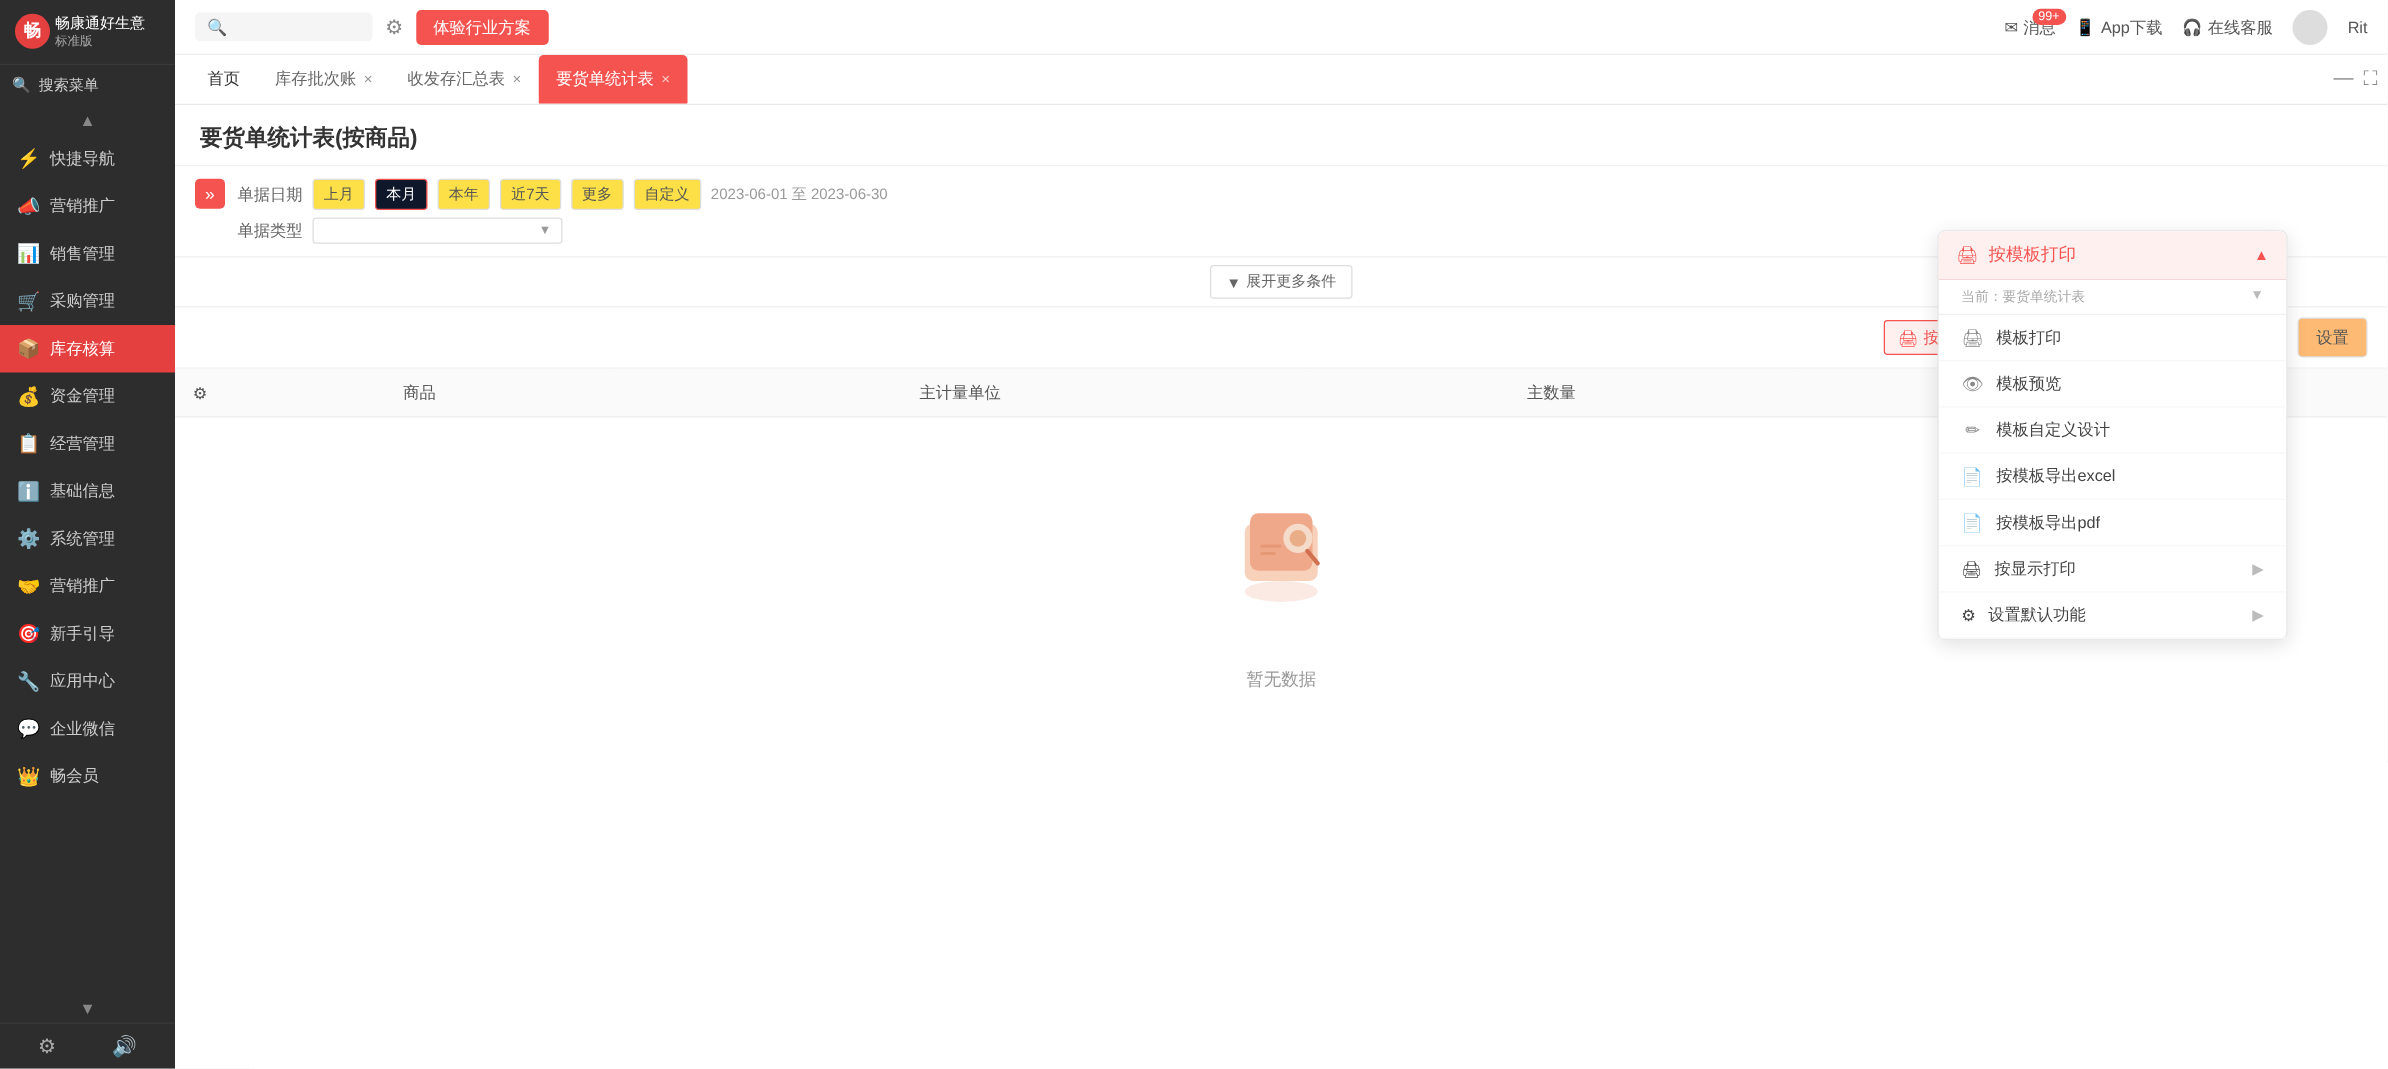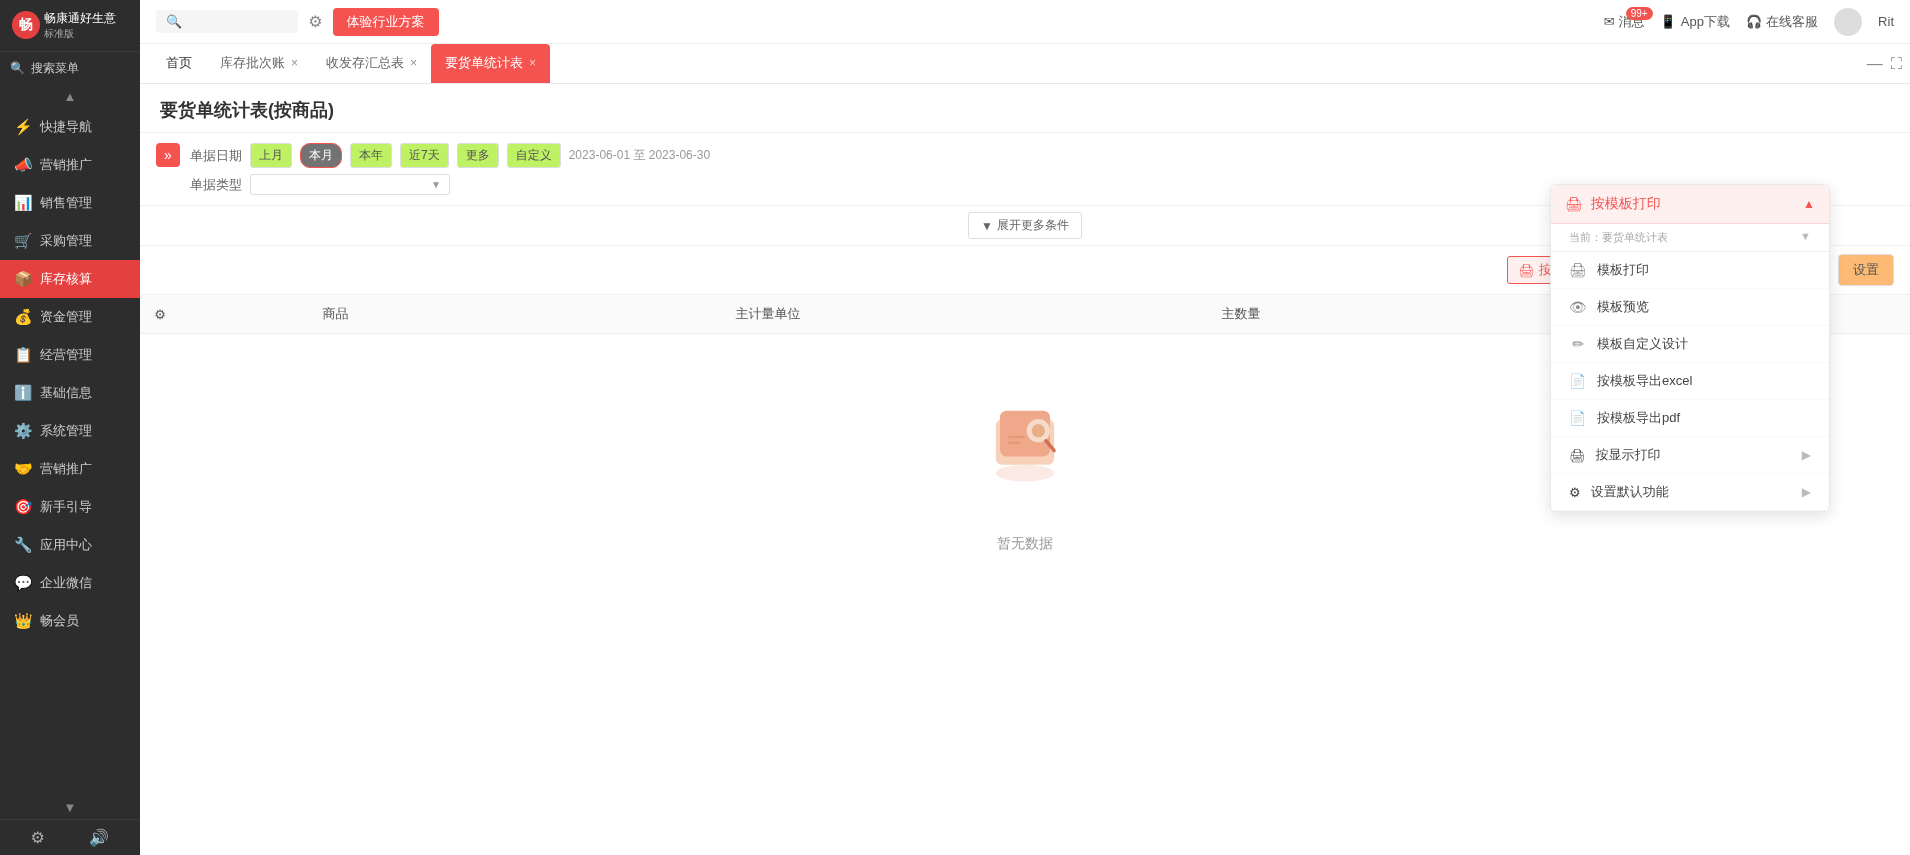--- a/index.html
+++ b/index.html
@@ -258,30 +258,29 @@
       display: flex;
       align-items: center;
       gap: 8px;
       flex-wrap: wrap;
     }
     .filter-label { color: #666; font-size: 13px; white-space: nowrap; }
     .date-btn {
       padding: 3px 8px;
       border: 1px solid #ddd;
       border-radius: 3px;
-      background: #bef264;
+      background: #fde047;
       font-size: 12px;
       cursor: pointer;
       color: #555;
     }
     .date-btn.active {
-      background: #737373;
+      background: #0f172a;
       color: white;
       border-color: #f5534f;
-      border-radius: 10px;
     }
     .date-range-text { font-size: 12px; color: #999; }
 
     .filter-select {
       display: flex;
       align-items: center;
       border: 1px solid #ddd;
       border-radius: 3px;
       padding: 4px 8px;
       gap: 6px;

